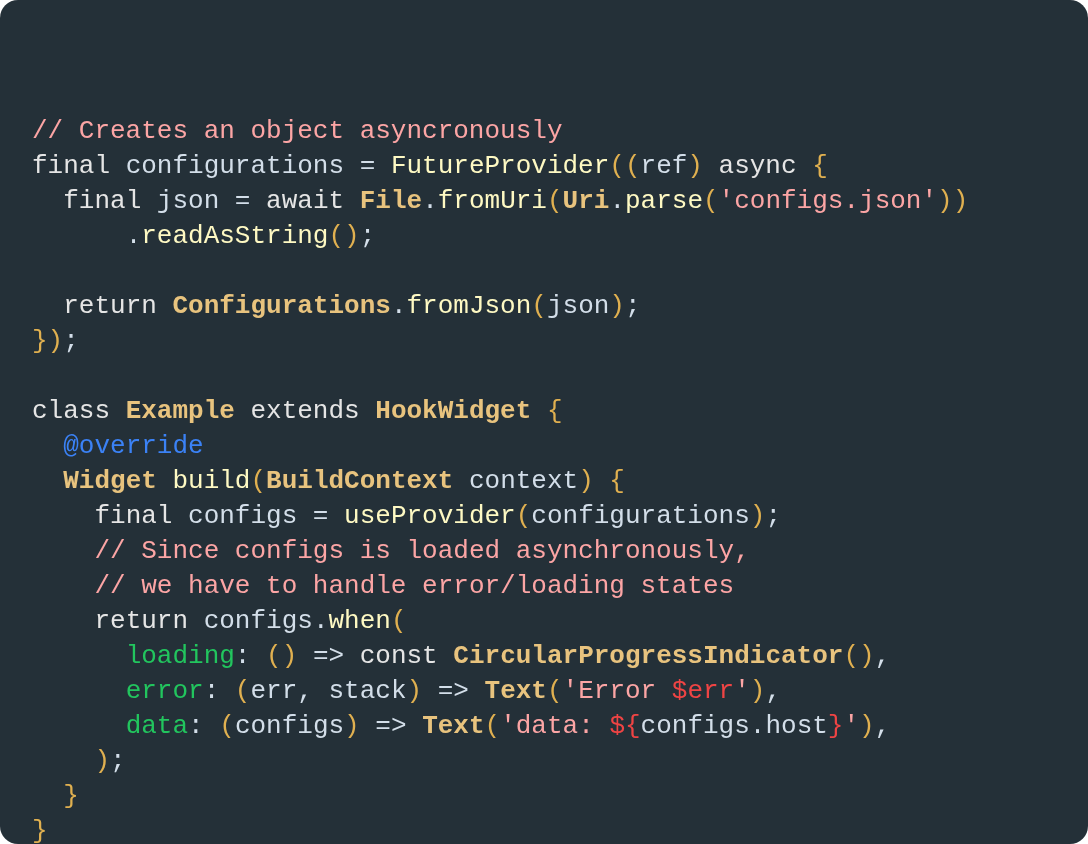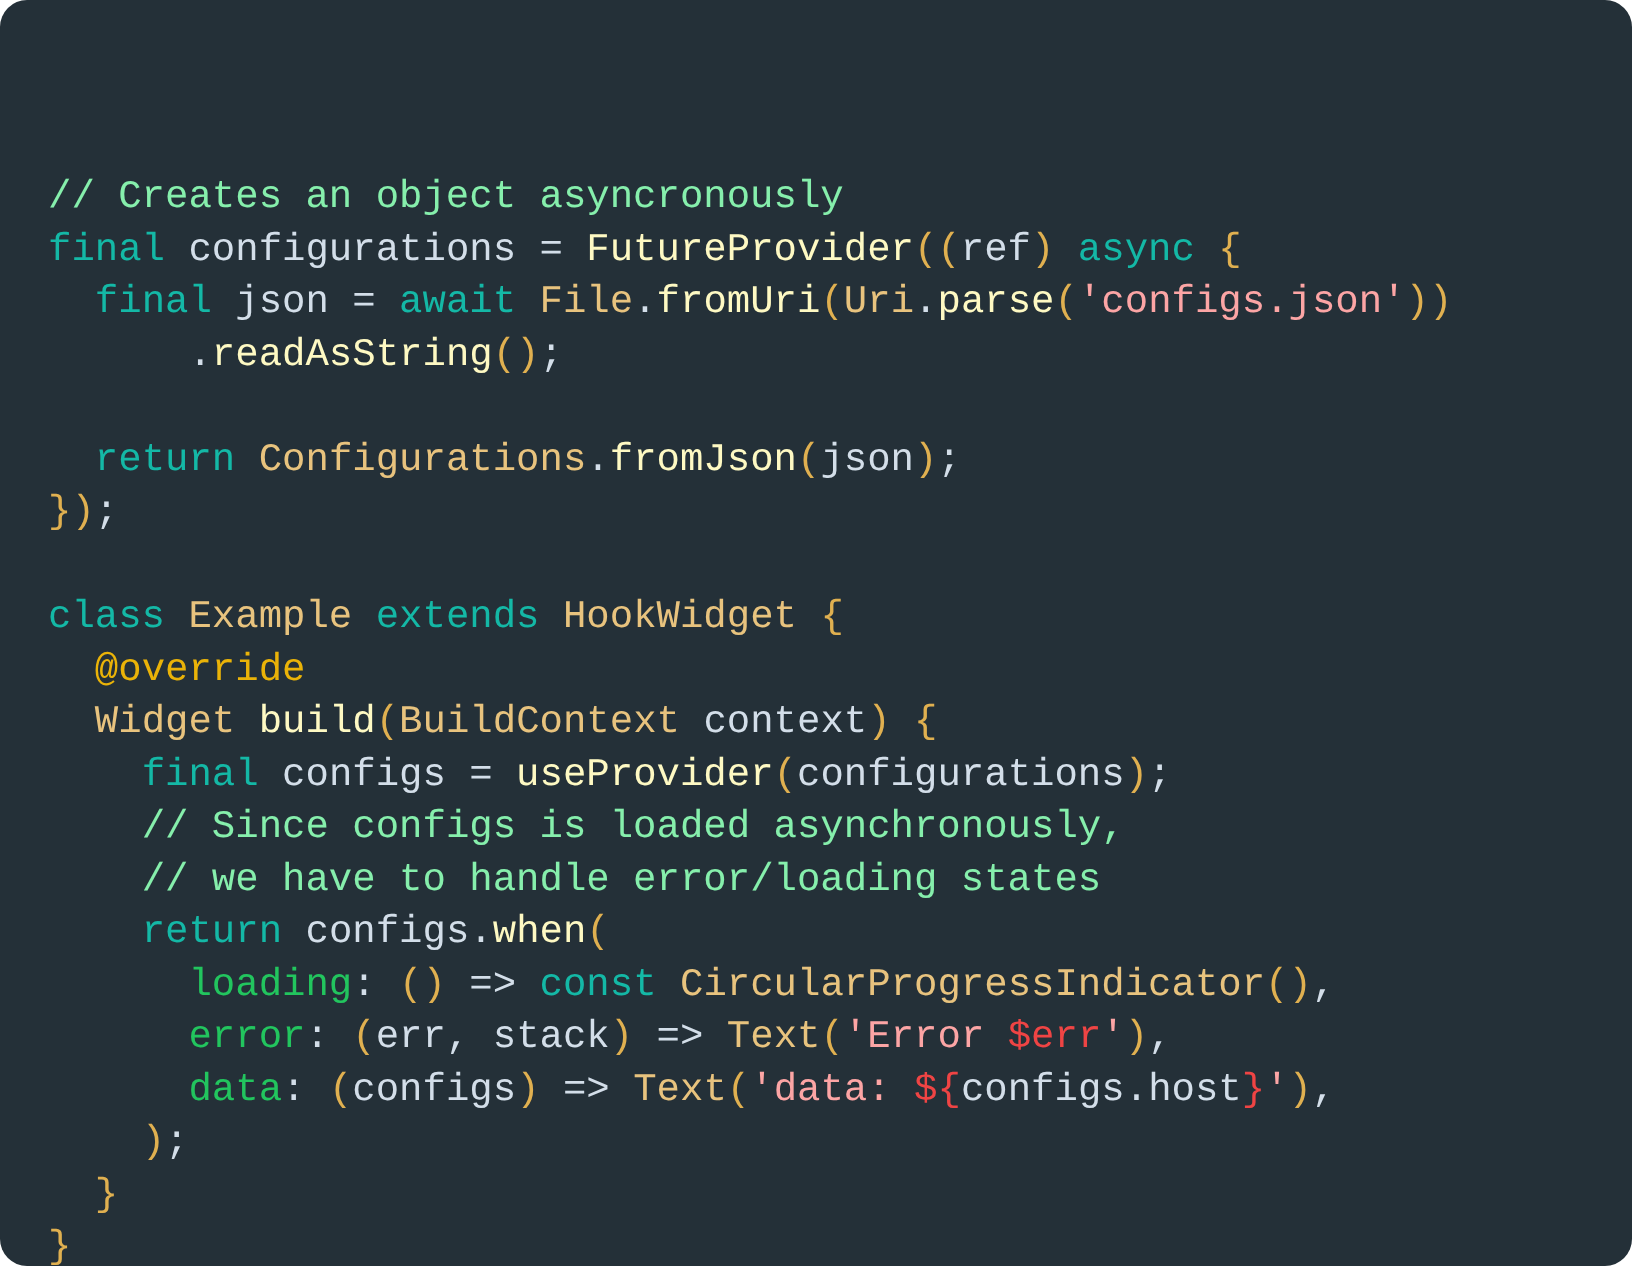--- a/index.html
+++ b/index.html
@@ -18,29 +18,29 @@
     padding: 44px 28px 44px 32px;
     font-family: "SF Mono", ui-monospace, Menlo, Consolas, "Liberation Mono", monospace;
     font-size: 26px;
     line-height: 35px;
     white-space: pre;
     color: #d3dee9;
     overflow: hidden;
   }
   .line { display: block; }
   .tok { display: inline; }
-  .c-comment { color: #86efac; }
-  .c-keyword { color: #14b8a6; }     
+  .c-comment { color: #fca5a5; }
+  .c-keyword { color: #e5e5e5; }     
   .c-ident   { color: #d3dee9; }
   .c-func    { color: #fef9c3; }     
-  .c-type    { color: #e8c37e; }     
+  .c-type    { color: #e8c37e; font-weight: bold; }     
   .c-punct   { color: #d3dee9; }
   .c-paren   { color: #e0b050; }     
   .c-string  { color: #fca5a5; }
-  .c-anno    { color: #eab308; }     
+  .c-anno    { color: #3b82f6; }     
   .c-named   { color: #22c55e; }     
   .c-interp  { color: #ef4444; }     
 </style>
 </head>
 <body>
 
 <div class="code-panel">
   <div id="code-host"><span class="line"><span class="tok c-ident"></span><span class="tok c-comment">// Creates an object asyncronously</span></span><span class="line"><span class="tok c-ident"></span><span class="tok c-keyword">final</span><span class="tok c-ident"> </span><span class="tok c-ident">configurations</span><span class="tok c-punct"> = </span><span class="tok c-func">FutureProvider</span><span class="tok c-paren">((</span><span class="tok c-ident">ref</span><span class="tok c-paren">)</span><span class="tok c-ident"> </span><span class="tok c-keyword">async</span><span class="tok c-ident"> </span><span class="tok c-paren">{</span></span><span class="line"><span class="tok c-ident">  </span><span class="tok c-keyword">final</span><span class="tok c-ident"> </span><span class="tok c-ident">json</span><span class="tok c-punct"> = </span><span class="tok c-keyword">await</span><span class="tok c-ident"> </span><span class="tok c-type">File</span><span class="tok c-punct">.</span><span class="tok c-func">fromUri</span><span class="tok c-paren">(</span><span class="tok c-type">Uri</span><span class="tok c-punct">.</span><span class="tok c-func">parse</span><span class="tok c-paren">(</span><span class="tok c-string">'configs.json'</span><span class="tok c-paren">))</span></span><span class="line"><span class="tok c-ident">      </span><span class="tok c-punct">.</span><span class="tok c-func">readAsString</span><span class="tok c-paren">()</span><span class="tok c-punct">;</span></span><span class="line">&nbsp;</span><span class="line"><span class="tok c-ident">  </span><span class="tok c-keyword">return</span><span class="tok c-ident"> </span><span class="tok c-type">Configurations</span><span class="tok c-punct">.</span><span class="tok c-func">fromJson</span><span class="tok c-paren">(</span><span class="tok c-ident">json</span><span class="tok c-paren">)</span><span class="tok c-punct">;</span></span><span class="line"><span class="tok c-ident"></span><span class="tok c-paren">})</span><span class="tok c-punct">;</span></span><span class="line">&nbsp;</span><span class="line"><span class="tok c-ident"></span><span class="tok c-keyword">class</span><span class="tok c-ident"> </span><span class="tok c-type">Example</span><span class="tok c-ident"> </span><span class="tok c-keyword">extends</span><span class="tok c-ident"> </span><span class="tok c-type">HookWidget</span><span class="tok c-ident"> </span><span class="tok c-paren">{</span></span><span class="line"><span class="tok c-ident">  </span><span class="tok c-anno">@override</span></span><span class="line"><span class="tok c-ident">  </span><span class="tok c-type">Widget</span><span class="tok c-ident"> </span><span class="tok c-func">build</span><span class="tok c-paren">(</span><span class="tok c-type">BuildContext</span><span class="tok c-ident"> </span><span class="tok c-ident">context</span><span class="tok c-paren">)</span><span class="tok c-ident"> </span><span class="tok c-paren">{</span></span><span class="line"><span class="tok c-ident">    </span><span class="tok c-keyword">final</span><span class="tok c-ident"> </span><span class="tok c-ident">configs</span><span class="tok c-punct"> = </span><span class="tok c-func">useProvider</span><span class="tok c-paren">(</span><span class="tok c-ident">configurations</span><span class="tok c-paren">)</span><span class="tok c-punct">;</span></span><span class="line"><span class="tok c-ident">    </span><span class="tok c-comment">// Since configs is loaded asynchronously,</span></span><span class="line"><span class="tok c-ident">    </span><span class="tok c-comment">// we have to handle error/loading states</span></span><span class="line"><span class="tok c-ident">    </span><span class="tok c-keyword">return</span><span class="tok c-ident"> </span><span class="tok c-ident">configs</span><span class="tok c-punct">.</span><span class="tok c-func">when</span><span class="tok c-paren">(</span></span><span class="line"><span class="tok c-ident">      </span><span class="tok c-named">loading</span><span class="tok c-punct">: </span><span class="tok c-paren">()</span><span class="tok c-punct"> =&gt; </span><span class="tok c-keyword">const</span><span class="tok c-ident"> </span><span class="tok c-type">CircularProgressIndicator</span><span class="tok c-paren">()</span><span class="tok c-punct">,</span></span><span class="line"><span class="tok c-ident">      </span><span class="tok c-named">error</span><span class="tok c-punct">: </span><span class="tok c-paren">(</span><span class="tok c-ident">err</span><span class="tok c-punct">, </span><span class="tok c-ident">stack</span><span class="tok c-paren">)</span><span class="tok c-punct"> =&gt; </span><span class="tok c-type">Text</span><span class="tok c-paren">(</span><span class="tok c-string">'Error </span><span class="tok c-interp">$err</span><span class="tok c-string">'</span><span class="tok c-paren">)</span><span class="tok c-punct">,</span></span><span class="line"><span class="tok c-ident">      </span><span class="tok c-named">data</span><span class="tok c-punct">: </span><span class="tok c-paren">(</span><span class="tok c-ident">configs</span><span class="tok c-paren">)</span><span class="tok c-punct"> =&gt; </span><span class="tok c-type">Text</span><span class="tok c-paren">(</span><span class="tok c-string">'data: </span><span class="tok c-interp">${</span><span class="tok c-ident">configs</span><span class="tok c-punct">.</span><span class="tok c-ident">host</span><span class="tok c-interp">}</span><span class="tok c-string">'</span><span class="tok c-paren">)</span><span class="tok c-punct">,</span></span><span class="line"><span class="tok c-ident">    </span><span class="tok c-paren">)</span><span class="tok c-punct">;</span></span><span class="line"><span class="tok c-ident">  </span><span class="tok c-paren">}</span></span><span class="line"><span class="tok c-ident"></span><span class="tok c-paren">}</span></span></div>
 </div>
 

